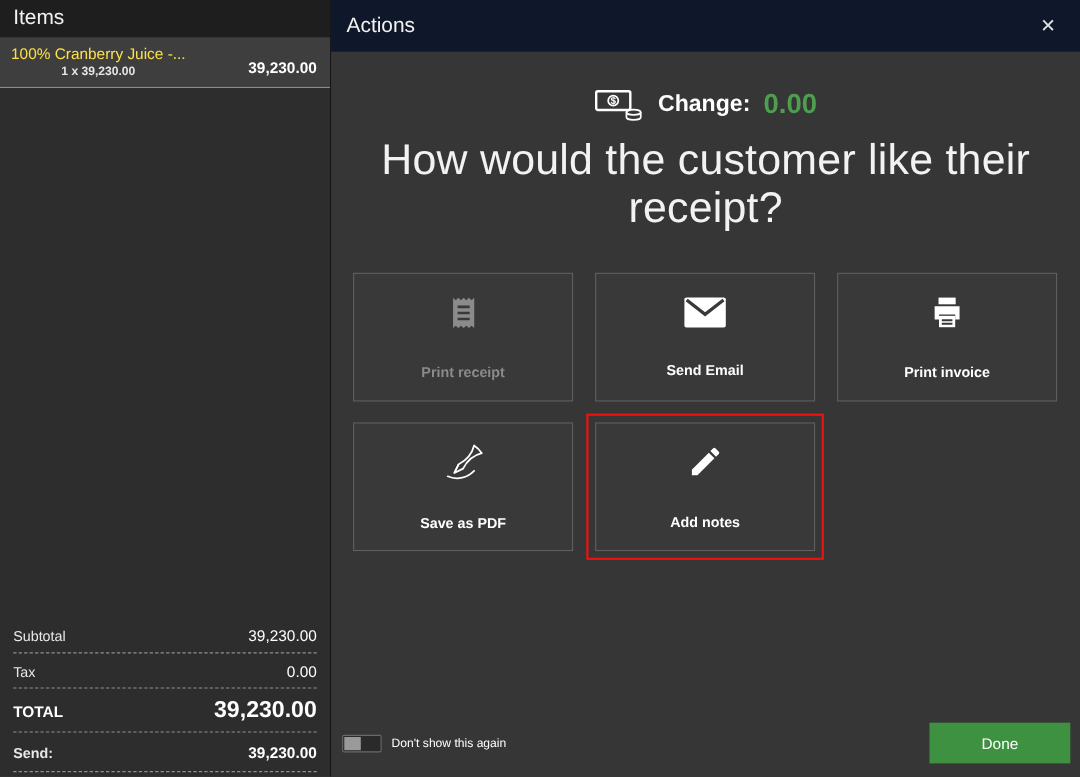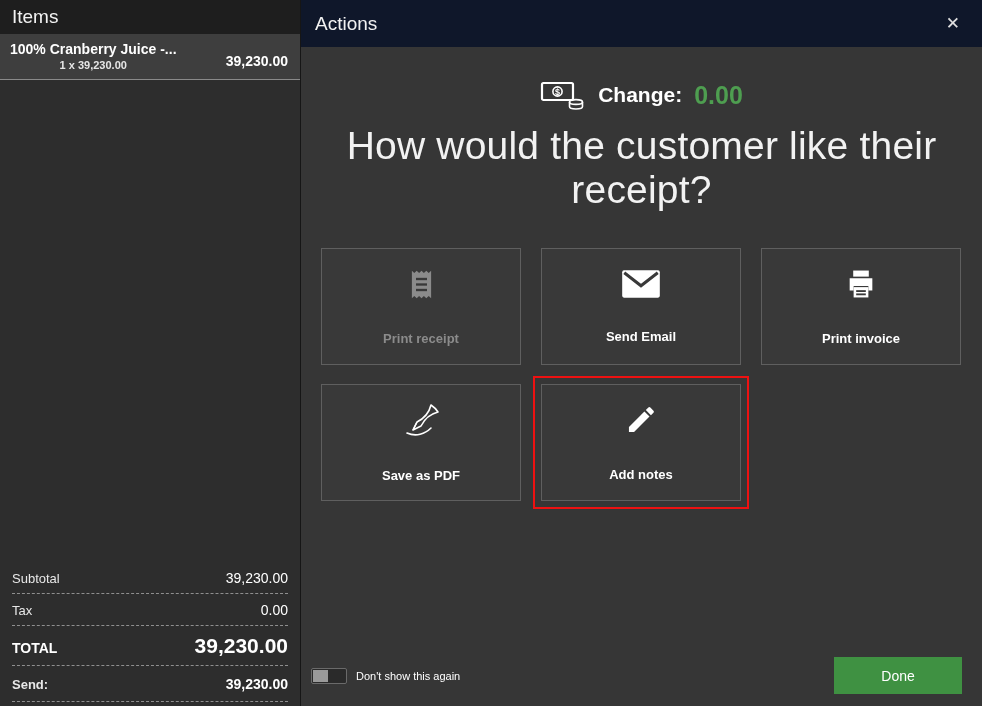--- a/index.html
+++ b/index.html
@@ -35,21 +35,21 @@
   .item-row {
     background: #3e3e3e;
     border-bottom: 1px solid #8a8a8a;
     padding: 7px 12px 8px 10px;
     display: flex;
     justify-content: space-between;
     align-items: center;
     cursor: pointer;
   }
   .item-info { display: flex; flex-direction: column; gap: 2px; }
-  .item-name { font-size: 14px; font-weight: bold; color: #ffffff; }
+  .item-name { font-size: 14px; font-weight: normal; color: #fde047; }
   .item-qty  { font-size: 11px; font-weight: bold; color: #e6e6e6; text-align: center; }
   .item-price { font-size: 14px; font-weight: bold; color: #fff; padding-top: 10px; }
 
   .left-spacer { flex: 1 1 auto; }
 
   .summary { padding: 0 12px 4px 12px; }
   .summary-row {
     display: flex;
     justify-content: space-between;
     align-items: baseline;
@@ -142,21 +142,21 @@
     justify-content: center;
     gap: 30px;
     cursor: pointer;
   }
   .action-btn.disabled { color: #8b8b8b; cursor: default; }
   .action-btn.highlighted { outline: 2px solid #ee1111; outline-offset: 6px; }
 
   .footer-row {
     position: absolute;
     left: 10px;
-    right: 20px;
+    right: 9px;
     bottom: 12px;
     display: flex;
     align-items: center;
     justify-content: space-between;
   }
   .toggle-group { display: flex; align-items: center; gap: 9px; }
   .toggle {
     width: 36px;
     height: 16px;
     background: #2a2a2a;

